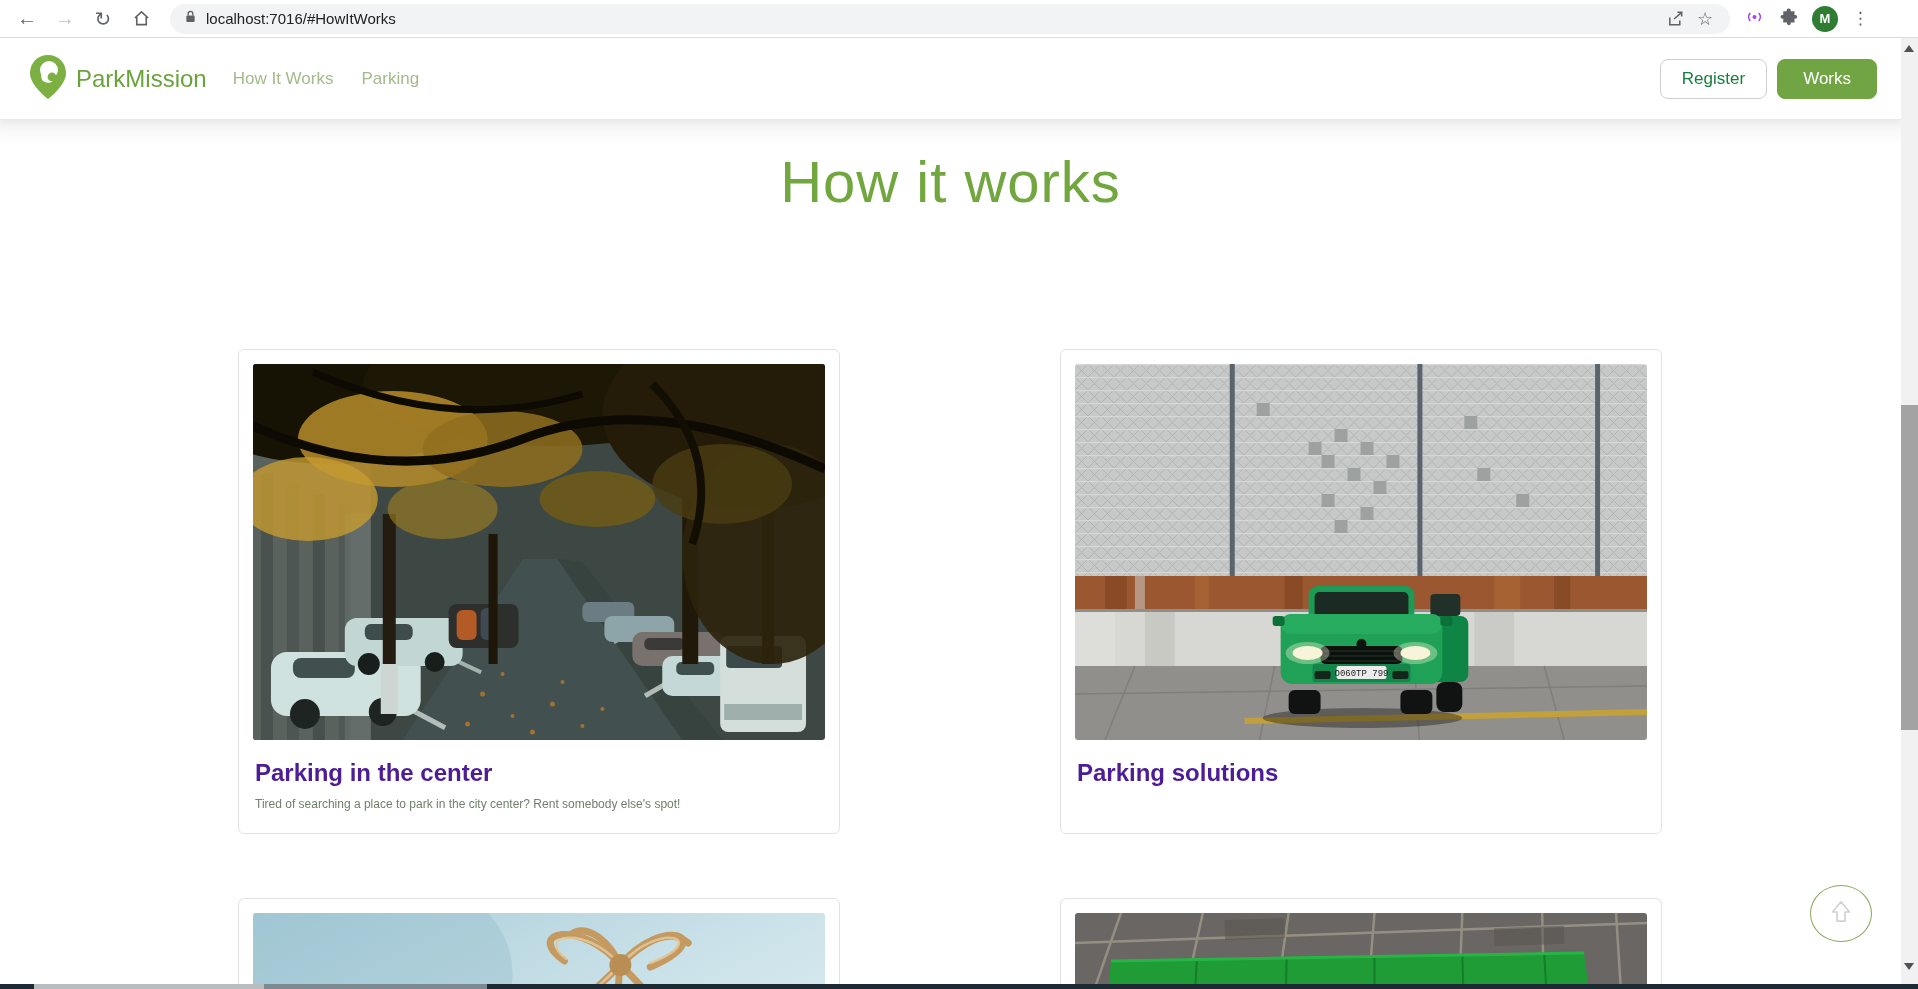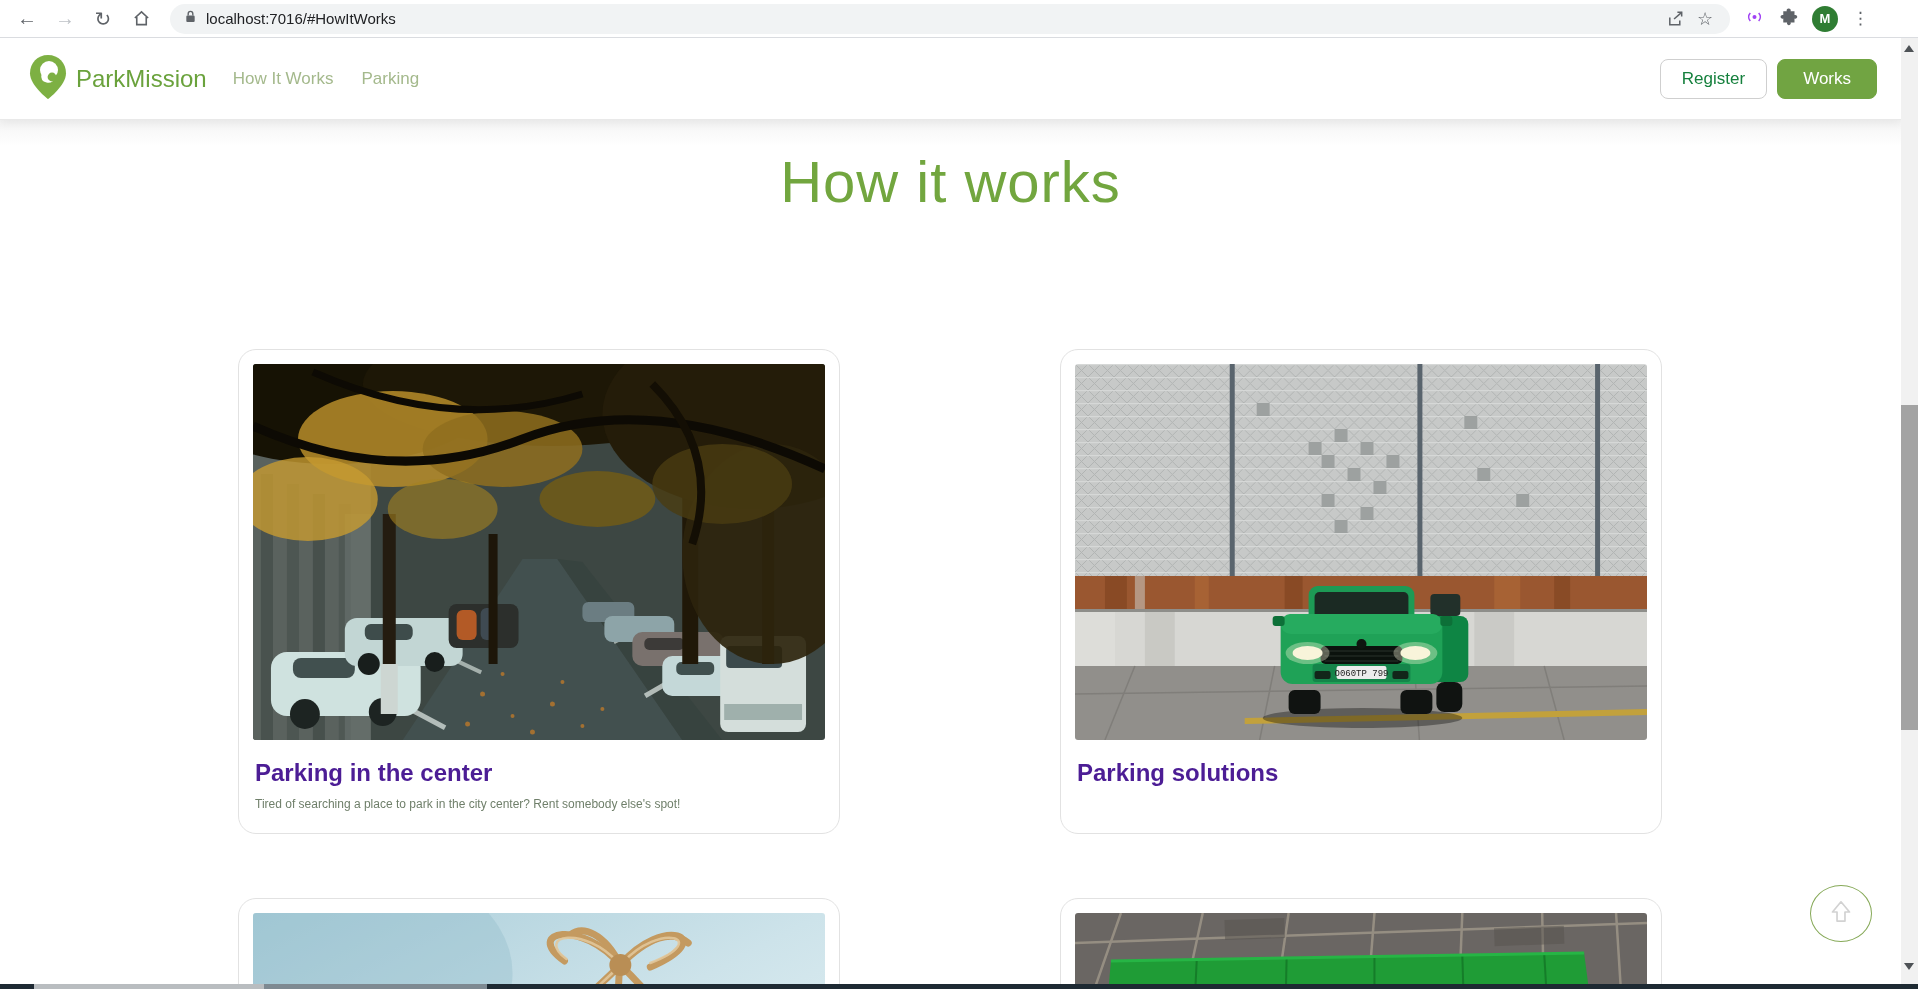--- a/index.html
+++ b/index.html
@@ -38,21 +38,21 @@
   .btn-outline { background:#fff; border:1px solid #cfcfcf; color:#15803d; margin-right:10px; }
   .btn-solid { background:#71a442; border:1px solid #71a442; color:#fff; padding:9px 25px; }
 
   
   .main { background:linear-gradient(#f4f4f4 0, #ffffff 26px); }
   .page-heading { text-align:center; font-size:58px; font-weight:200; color:#72a63f;
                   padding-top:28px; letter-spacing:1px; }
   .cards-row { width:1424px; margin-left:238px; display:flex; justify-content:space-between; }
   .row1 { margin-top:134px; }
   .row2 { margin-top:64px; }
-  .card { width:602px; background:#fff; border:1px solid #e2e2e2; border-radius:18px; padding:14px 14px 20px; }
+  .card { width:602px; background:#fff; border:1px solid #e2e2e2; border-radius:6px; padding:14px 14px 20px; }
   .photo { display:block; width:100%; height:376px; border-radius:3px; overflow:hidden; }
   .row2 .photo { height:300px; }
   .card-title { font-size:24px; font-weight:bold; color:#4c1d95; margin:19px 2px 8px; }
   .card-desc { font-size:12px; color:#6f7f6a; line-height:1.5; margin:0 2px; }
   svg.ph { width:100%; height:100%; display:block; }
 
   
   .totop { position:absolute; left:1810px; top:847px; width:62px; height:57px; background:#fff;
            border:1px solid #86a958; border-radius:50%; display:flex; align-items:center;
            justify-content:center; cursor:pointer; z-index:6; }

